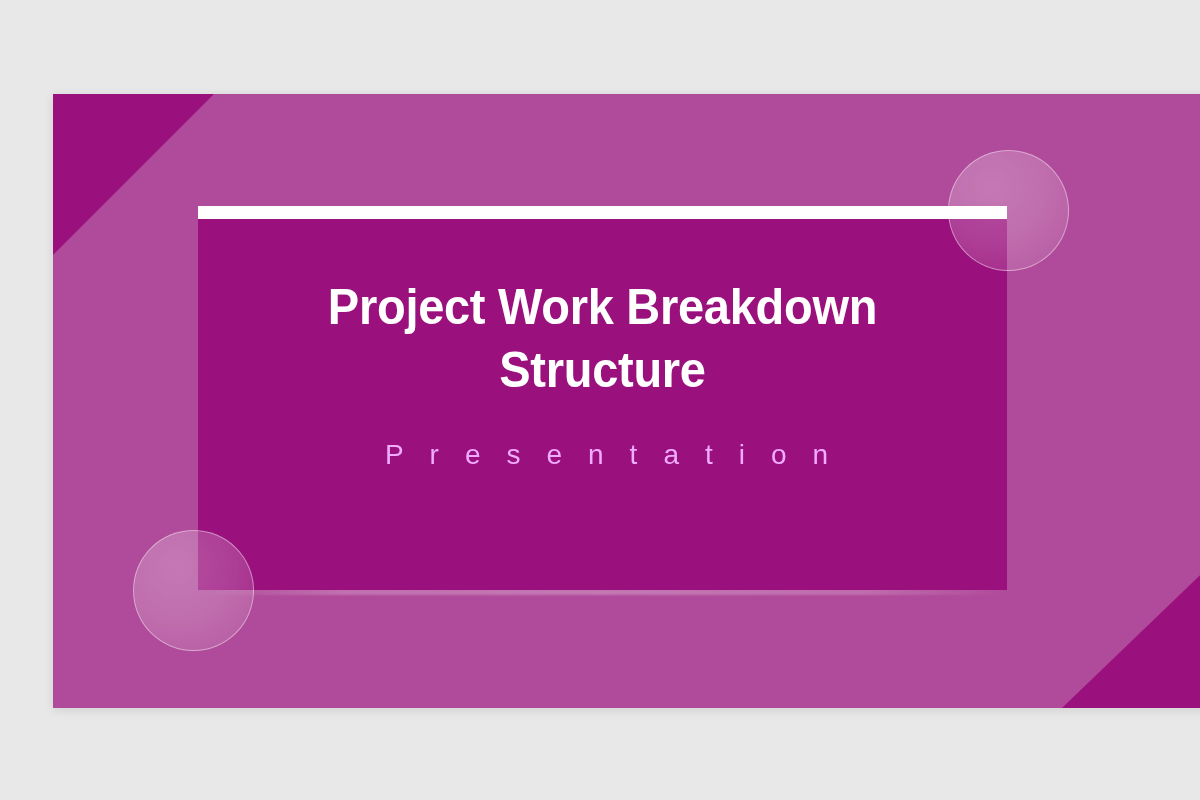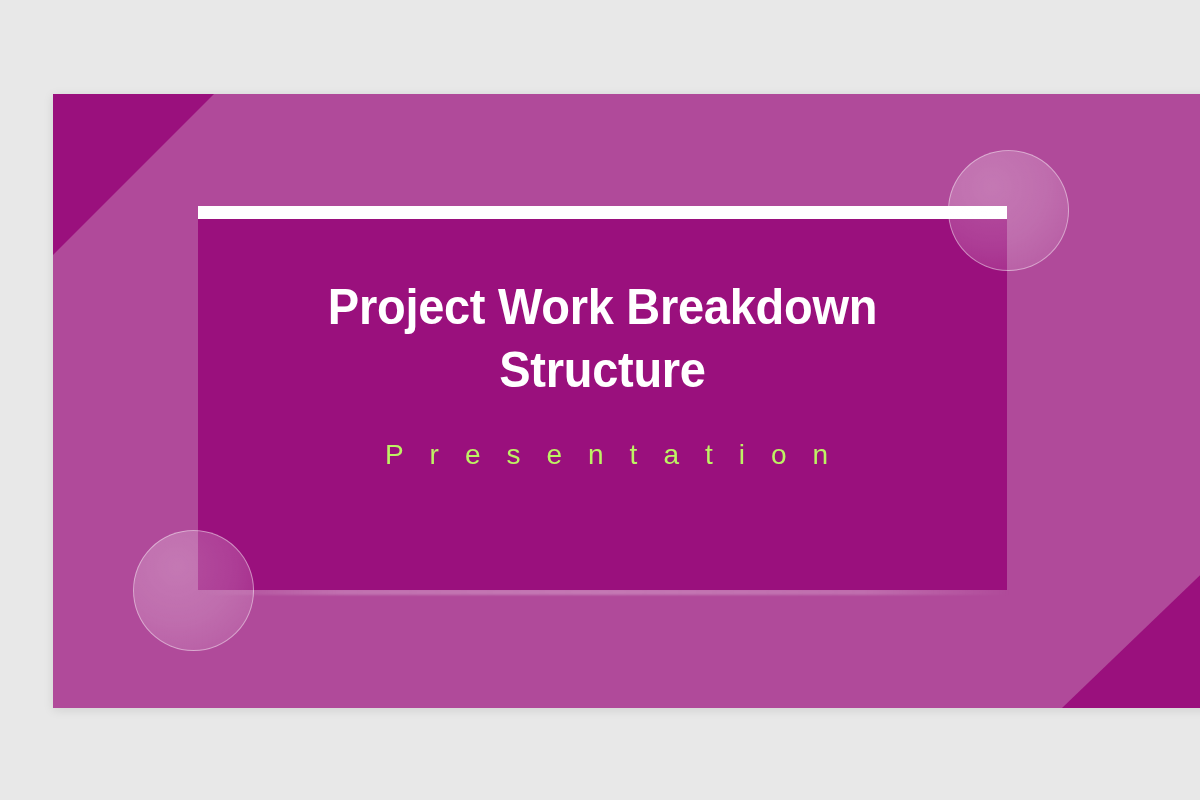--- a/index.html
+++ b/index.html
@@ -109,21 +109,21 @@
     text-align: center;
     transform: scaleX(0.94);
   }
 
   .subtitle {
     margin: 0;
     margin-top: 36px;
     width: 100%;
     box-sizing: border-box;
     padding-left: 34px;
-    color: #bef264;
+    color: #f0abfc;
     font-family: "Liberation Sans", sans-serif;
     font-weight: 400;
     font-size: 28px;
     line-height: 34px;
     letter-spacing: 26px;
     text-align: center;
   }
 
   
   .glass-circle {

